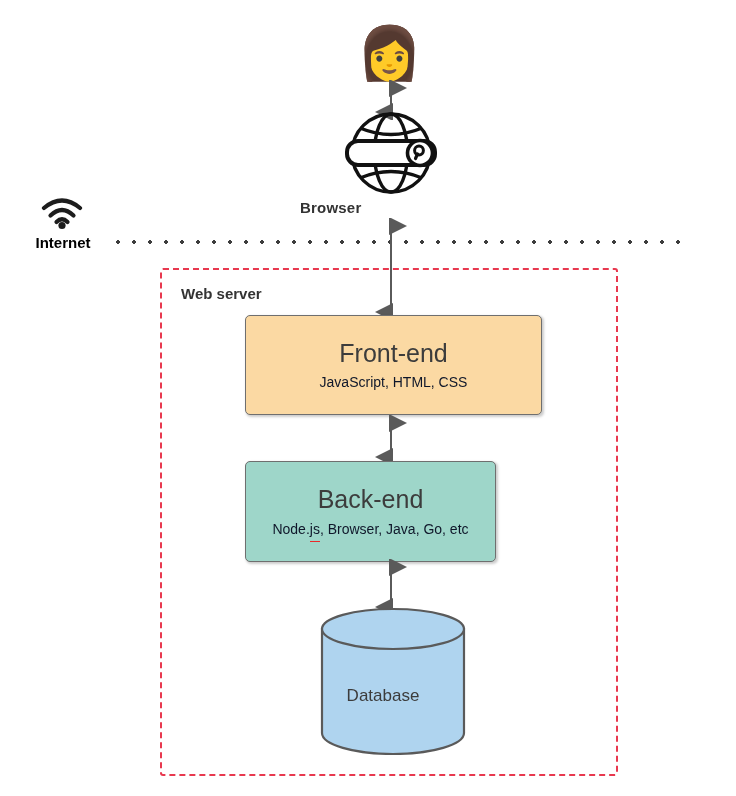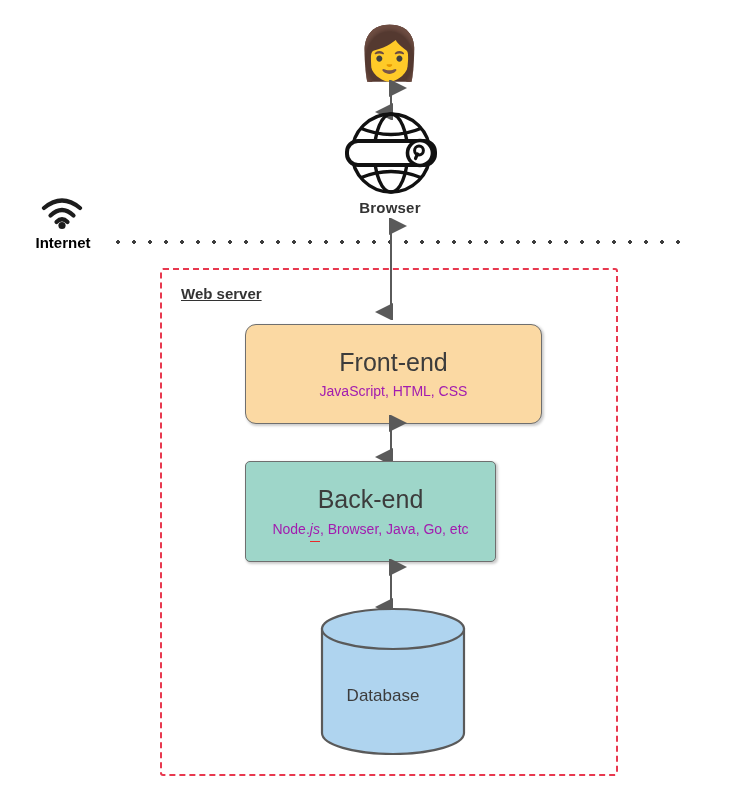--- a/index.html
+++ b/index.html
@@ -37,21 +37,20 @@
     left: 338px;
     top: 110px;
     width: 106px;
     height: 86px;
   }
   .browser-label {
     position: absolute;
     left: 300px;
     top: 199px;
     width: 180px;
-    text-align: center;
     font-size: 15px;
     font-weight: bold;
     color: #333333;
     letter-spacing: 0.2px;
   }
 
   
   .wifi-icon {
     position: absolute;
     left: 40px;
@@ -94,21 +93,20 @@
     border-radius: 3px;
     box-sizing: border-box;
   }
   .web-server-label {
     position: absolute;
     left: 181px;
     top: 285px;
     font-size: 15px;
     font-weight: bold;
     color: #333333;
-    text-decoration: underline;
   }
 
   
   .layer-box {
     position: absolute;
     box-sizing: border-box;
     border: 1.6px solid #6f6f6f;
     border-radius: 5px;
     display: flex;
     flex-direction: column;
@@ -116,37 +114,35 @@
     justify-content: center;
     box-shadow: 1.5px 1.5px 2.5px rgba(0,0,0,0.20);
   }
   .layer-title {
     font-size: 25px;
     color: #3c3c3c;
     line-height: 1.1;
   }
   .layer-sub {
     font-size: 14px;
-    color: #a21caf;
+    color: #0f172a;
     margin-top: 7px;
     position: relative;
   }
   .spell-underline {
     border-bottom: 1.6px solid #ea2b2b;
     padding-bottom: 4px;
-    font-style: italic;
   }
 
   #frontend-box {
     left: 245px;
-    top: 324px;
+    top: 315px;
     width: 297px;
     height: 100px;
     background: #fbd9a3;
-    border-radius: 11px;
   }
   #backend-box {
     left: 245px;
     top: 461px;
     width: 251px;
     height: 101px;
     background: #9ed6c9;
   }
 
   

